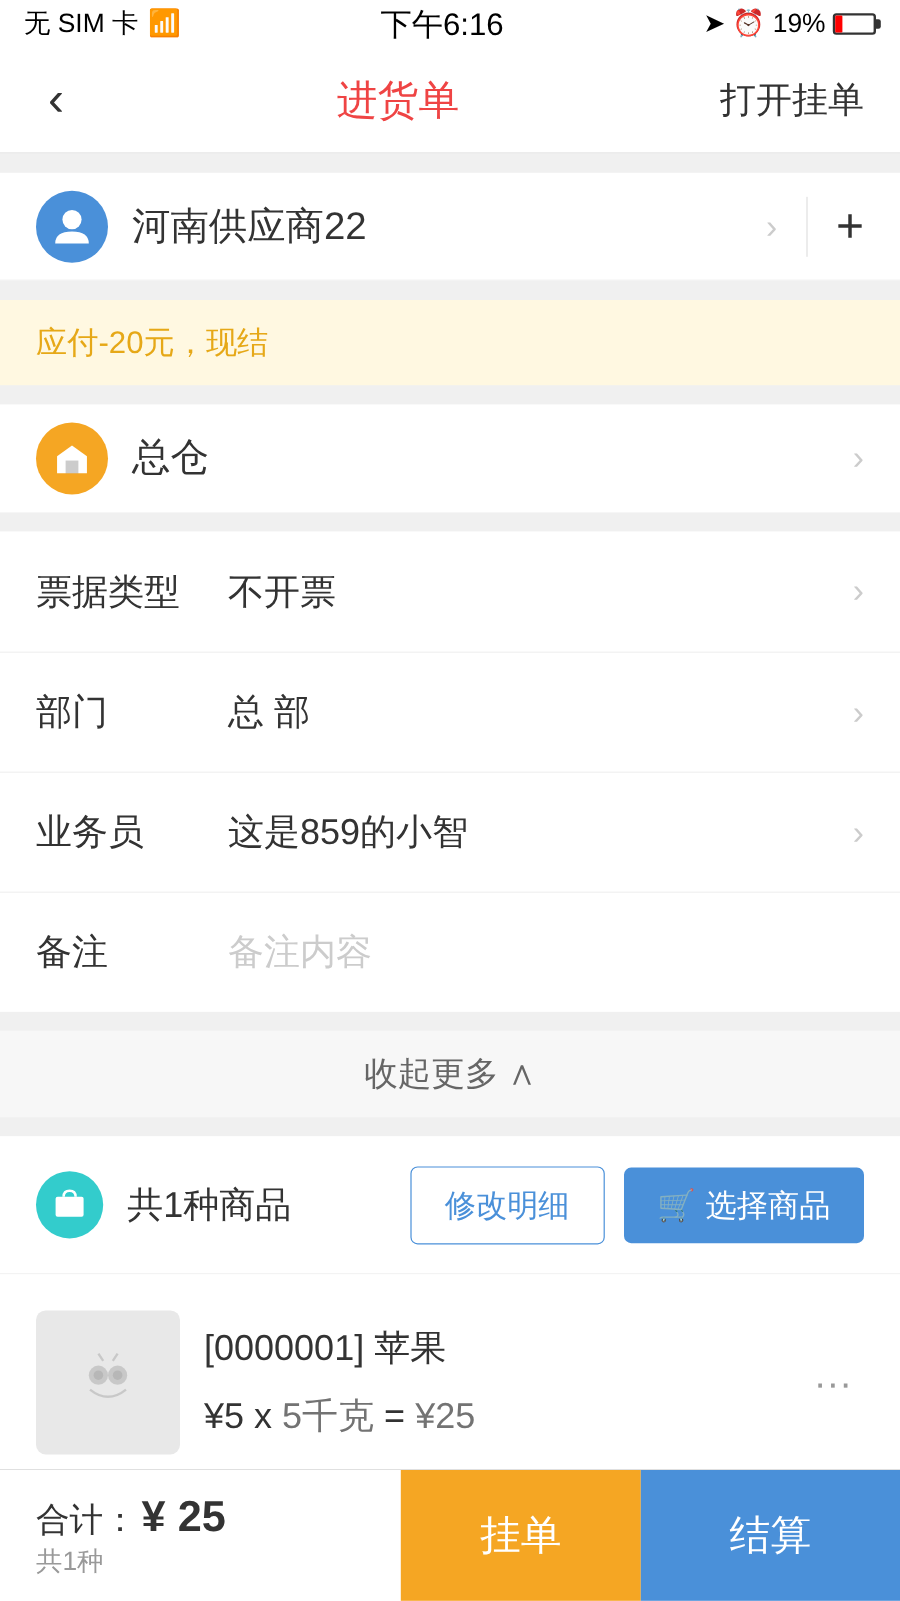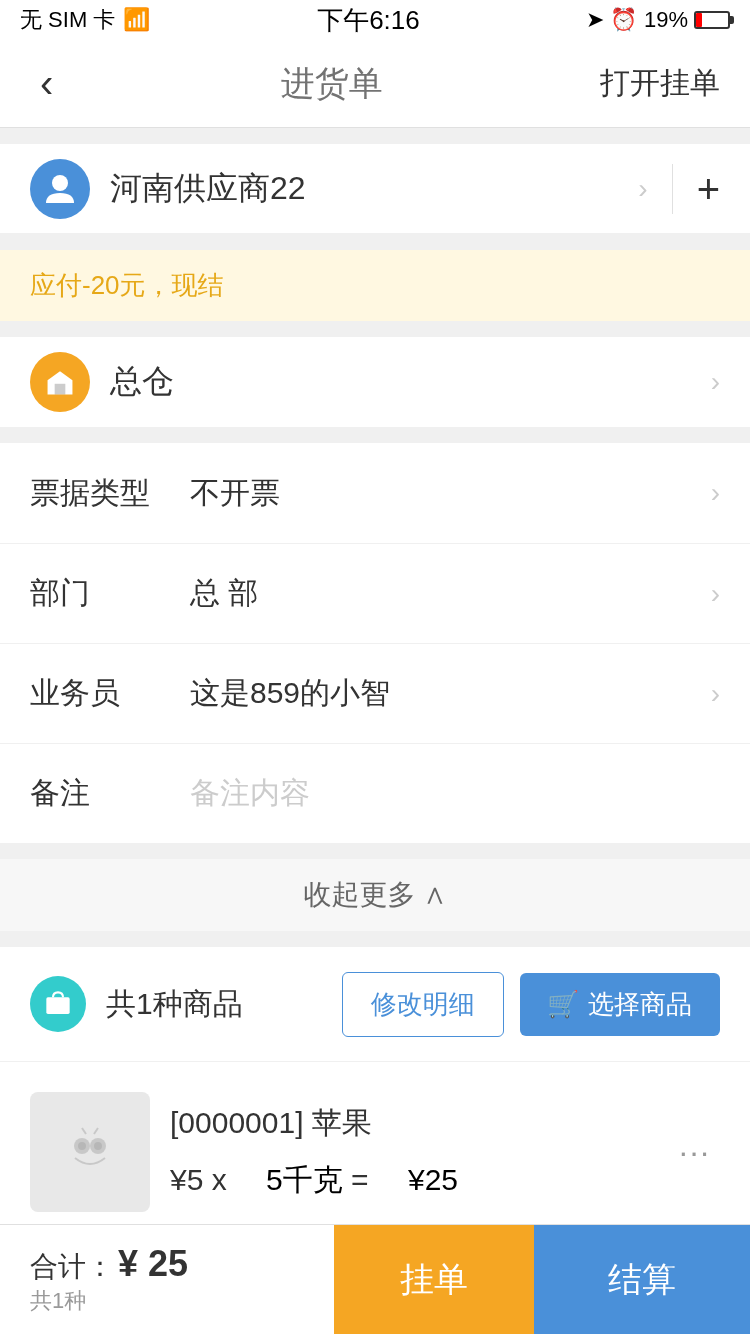--- a/index.html
+++ b/index.html
@@ -65,21 +65,21 @@
     }
     .nav-back {
       font-size: 40px;
       color: #333;
       cursor: pointer;
       padding: 10px;
     }
     .nav-title {
       font-size: 34px;
       font-weight: 500;
-      color: #737373;
+      color: #ef4444;
     }
     .nav-action {
       font-size: 30px;
       color: #333;
     }
 
     
     .content { background: #f0f0f0; }
 
     
@@ -263,21 +263,21 @@
     .product-info { flex: 1; }
     .product-name {
       font-size: 30px;
       color: #333;
       margin-bottom: 16px;
     }
     .product-price {
       font-size: 30px;
       color: #333;
     }
-    .product-price .highlight { color: #000000; margin-left: 31px; }
+    .product-price .highlight { color: #737373; }
     .product-more {
       font-size: 32px;
       color: #999;
       padding: 10px;
     }
 
     
     .footer {
       position: fixed;
       bottom: 0;

